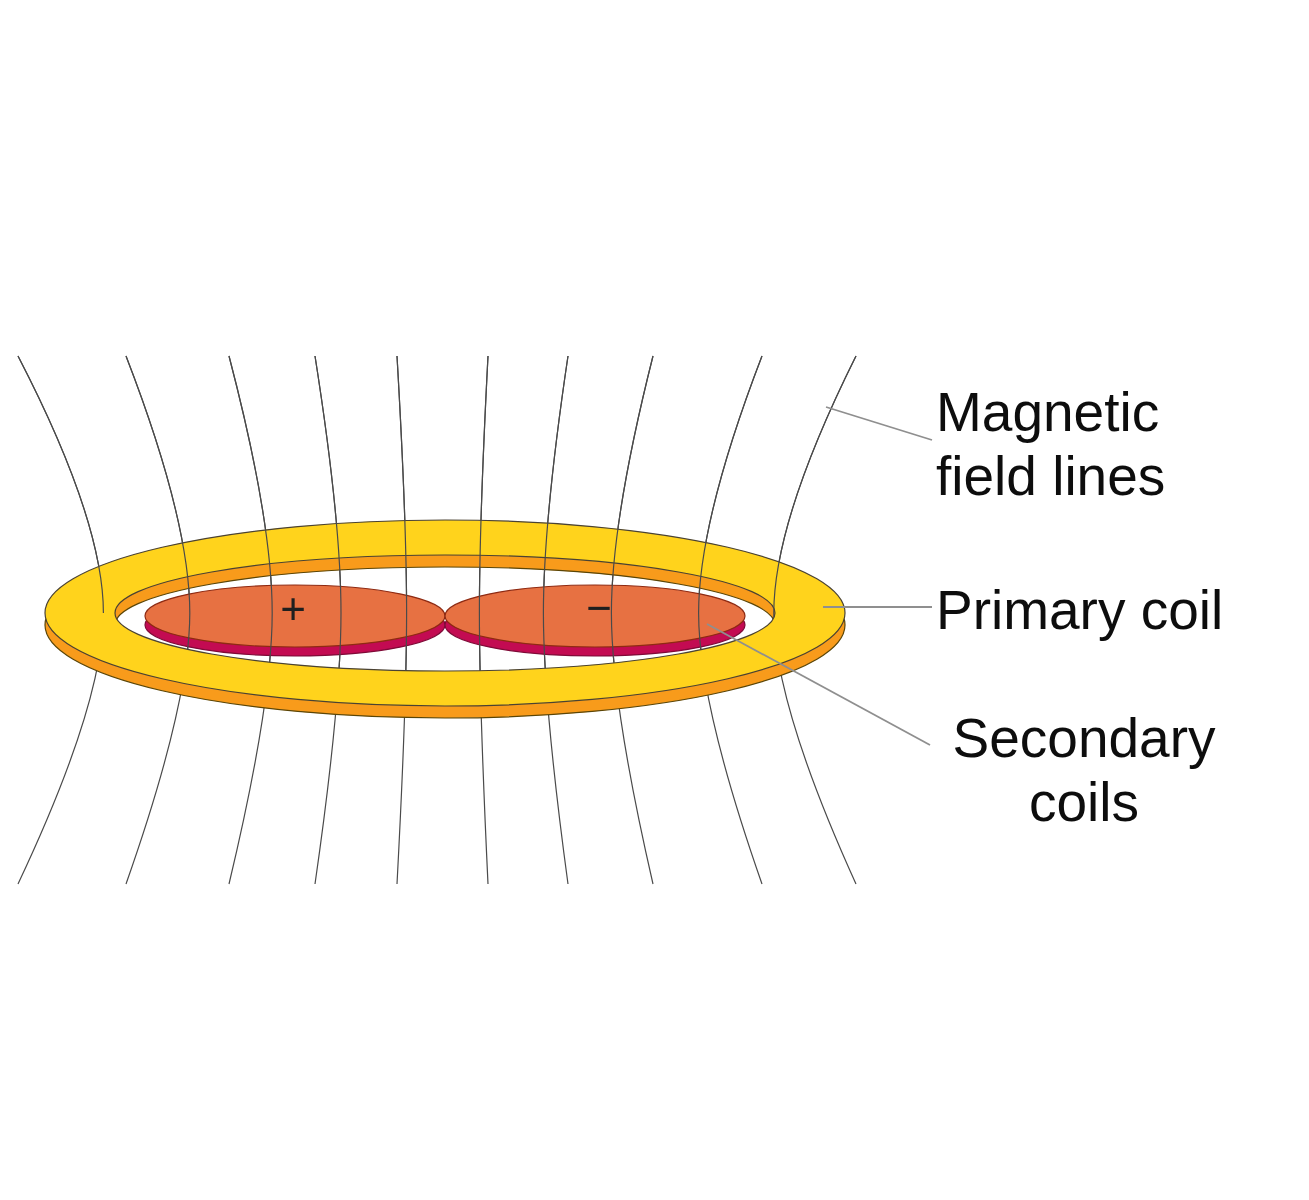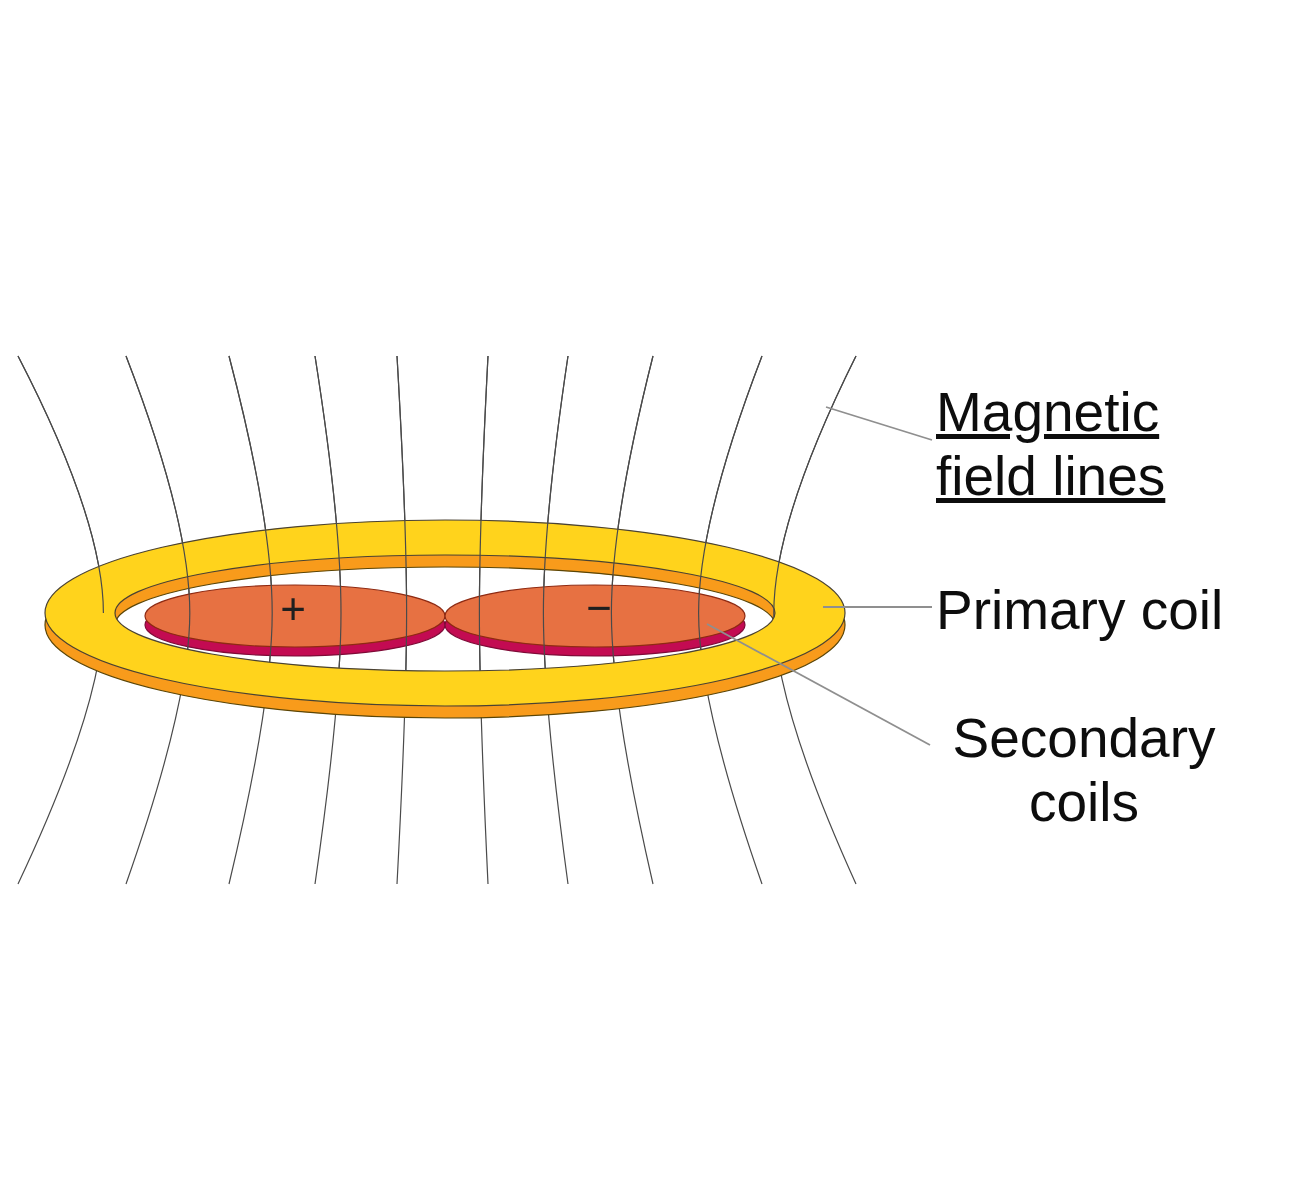--- a/index.html
+++ b/index.html
@@ -14,21 +14,21 @@
   .canvas svg { position: absolute; left: 0; top: 0; }
   .label {
     position: absolute;
     font-family: "Liberation Sans", sans-serif;
     font-size: 55px;
     line-height: 64px;
     color: #0d0d0d;
     white-space: pre-line;
     letter-spacing: 0px;
   }
-  #lbl-magnetic  { left: 936px; top: 380px; text-decoration: underline; }
+  #lbl-magnetic  { left: 936px; top: 380px; }
   #lbl-primary   { left: 936px; top: 578px; }
   #lbl-secondary { left: 926px; top: 706px; width: 316px; text-align: center; }
   svg text.coil-symbol {
     font-family: "Liberation Sans", sans-serif;
     font-size: 44px;
     fill: #1f1f1f;
   }
 </style>
 </head>
 <body>

